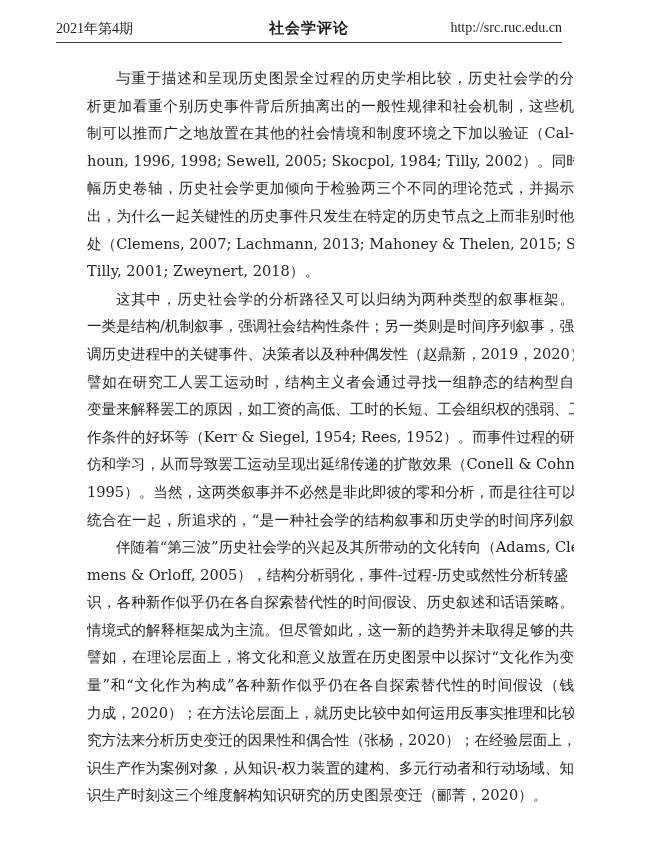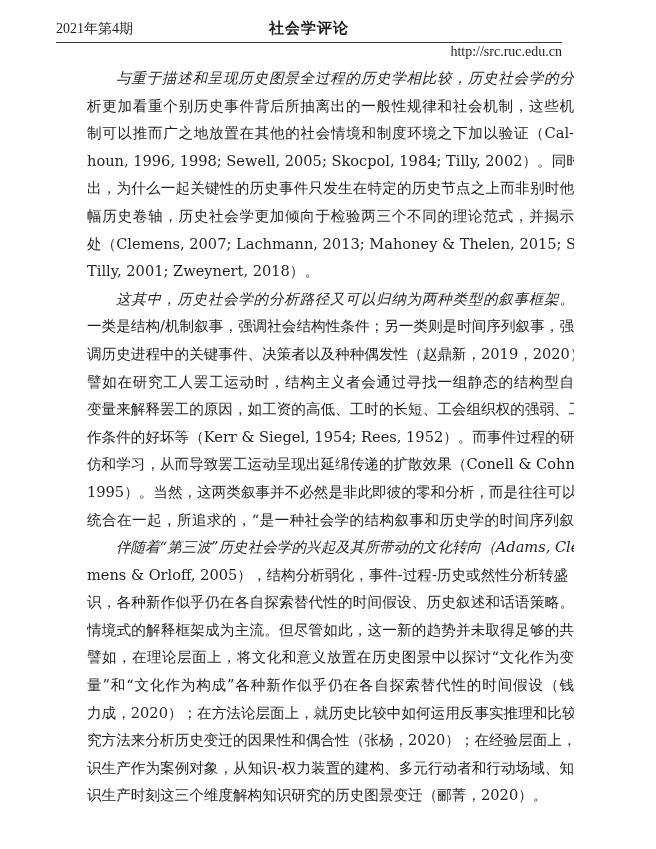--- a/index.html
+++ b/index.html
@@ -5,45 +5,45 @@
   html, body { margin: 0; padding: 0; background: #ffffff; }
   body { width: 656px; height: 849px; overflow: hidden; position: relative;
          font-family: "DejaVu Serif", "Liberation Serif", serif; color: #231f20; }
   .header { position: absolute; left: 56px; top: 18px; width: 506px; height: 24px;
             border-bottom: 1.2px solid #3a3a3a; }
   .header .issue { position: absolute; left: 0; top: 2px; font-size: 14px;
                    font-family: "Liberation Serif", serif; }
   .header .journal { position: absolute; left: 0; right: 0; top: 1px; text-align: center;
                      font-size: 15px; font-weight: bold; font-family: Liberation Mono, monospace; letter-spacing: 1px; }
   .header .url { position: absolute; right: 0; top: 2px; font-size: 14px;
-                 font-family: "Liberation Serif", serif; margin-top: 24px; }
+                 font-family: "Liberation Serif", serif; }
   .body { position: absolute; left: 87px; top: 64px; width: 487px; }
   .line { height: 27.6px; line-height: 27.6px; font-size: 14.6px; white-space: nowrap;
           text-align: justify; text-align-last: justify; overflow: hidden; }
-  .line.indent { padding-left: 29px; font-style: italic; }
+  .line.indent { padding-left: 29px; }
   .line.last { text-align-last: left; }
 </style>
 </head>
 <body>
 
 <div class="header">
   <span class="issue">2021年第4期</span>
   <span class="journal">社会学评论</span>
   <span class="url">http://src.ruc.edu.cn</span>
 </div>
 
 <div class="body">
 
   <div>
     <div class="line indent">与重于描述和呈现历史图景全过程的历史学相比较，历史社会学的分</div>
     <div class="line">析更加看重个别历史事件背后所抽离出的一般性规律和社会机制，这些机</div>
     <div class="line">制可以推而广之地放置在其他的社会情境和制度环境之下加以验证（Cal-</div>
     <div class="line">houn, 1996, 1998; Sewell, 2005; Skocpol, 1984; Tilly, 2002）。同时，针对同一</div>
+    <div class="line">幅历史卷轴，历史社会学更加倾向于检验两三个不同的理论范式，并揭示</div>
     <div class="line">出，为什么一起关键性的历史事件只发生在特定的历史节点之上而非别时他</div>
-    <div class="line">幅历史卷轴，历史社会学更加倾向于检验两三个不同的理论范式，并揭示</div>
     <div class="line">处（Clemens, 2007; Lachmann, 2013; Mahoney &amp; Thelen, 2015; Sewell, 1996b;</div>
     <div class="line last">Tilly, 2001; Zweynert, 2018）。</div>
   </div>
 
   <div>
     <div class="line indent">这其中，历史社会学的分析路径又可以归纳为两种类型的叙事框架。</div>
     <div class="line">一类是结构/机制叙事，强调社会结构性条件；另一类则是时间序列叙事，强</div>
     <div class="line">调历史进程中的关键事件、决策者以及种种偶发性（赵鼎新，2019，2020）。</div>
     <div class="line">譬如在研究工人罢工运动时，结构主义者会通过寻找一组静态的结构型自</div>
     <div class="line">变量来解释罢工的原因，如工资的高低、工时的长短、工会组织权的强弱、工</div>

